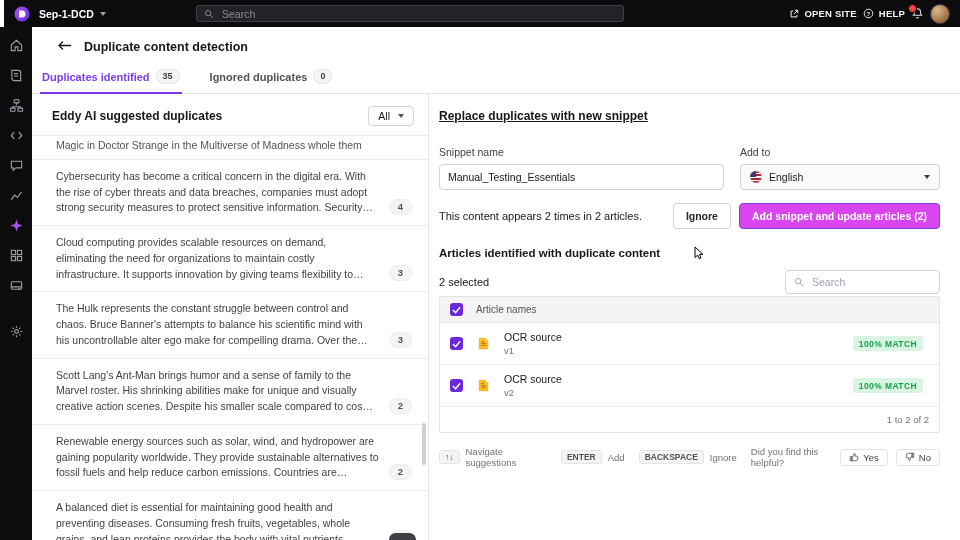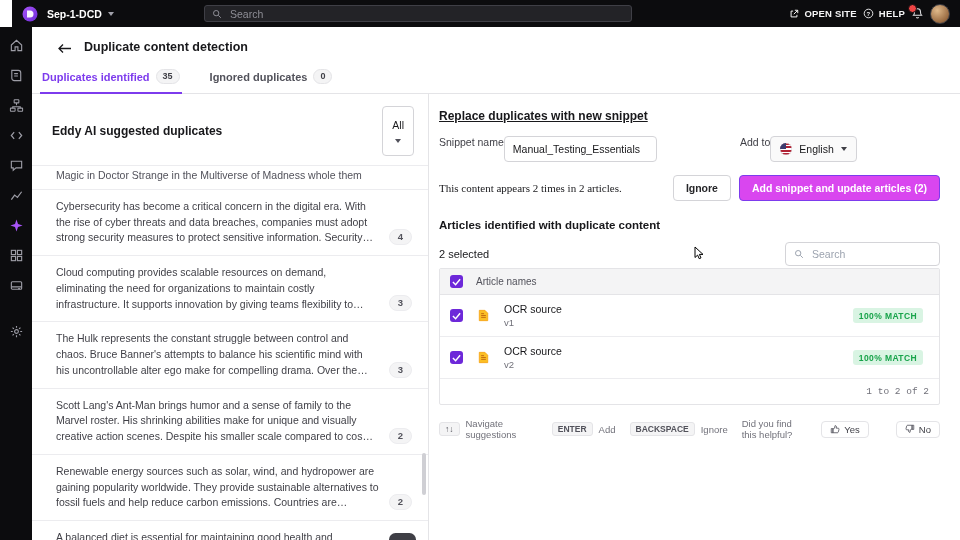--- a/index.html
+++ b/index.html
@@ -1,20 +1,20 @@
 <!DOCTYPE html>
 <html><head>
 <meta charset="utf-8">
 <style>
   html,body{margin:0;padding:0;background:#e8e8e8;}
   .app{position:relative;width:960px;height:540px;overflow:hidden;background:#fff;
        font-family:"Liberation Sans",sans-serif;color:#18181b;}
 
   
-  .topbar{position:absolute;top:0;left:12px;right:0;height:27px;background:#0c0c0e;
+  .topbar{position:absolute;top:0;left:4px;right:0;height:27px;background:#0c0c0e;
           display:flex;align-items:center;padding:0 10px;box-sizing:border-box;z-index:30;}
   .logo{width:16px;height:16px;margin-right:9px;flex:none;}
   .project{display:flex;align-items:center;gap:6px;color:#fff;font-size:10.5px;font-weight:700;cursor:pointer;}
   .tri{width:0;height:0;border-left:3.5px solid transparent;border-right:3.5px solid transparent;border-top:4px solid #a1a1aa;}
   .top-search{position:absolute;left:192px;top:5px;width:428px;height:17px;background:#232327;
               border:1px solid #3f3f46;border-radius:3px;display:flex;align-items:center;gap:6px;
               padding:0 7px;box-sizing:border-box;color:#8e8e96;}
   .top-search input{background:transparent;border:0;outline:0;color:#d4d4d8;font-size:10.5px;width:100%;font-family:inherit;}
   .top-search input::placeholder{color:#8e8e96;}
   .top-right{margin-left:auto;display:flex;align-items:center;gap:6px;color:#f4f4f5;}
@@ -27,71 +27,71 @@
   
   .sidebar{position:absolute;top:27px;left:0;bottom:0;width:32px;background:#0c0c0e;z-index:20;
            display:flex;flex-direction:column;align-items:center;padding-top:11px;gap:15px;box-sizing:border-box;}
   .side-icon{width:15px;height:15px;color:#9d9da6;display:flex;cursor:pointer;}
   .side-icon svg{width:100%;height:100%;}
   .side-icon.active{color:#a855f7;}
   .side-icon.push{margin-top:16px;}
 
   
   .main{position:absolute;top:27px;left:32px;right:0;bottom:0;display:flex;flex-direction:column;background:#fff;}
-  .page-head{display:flex;align-items:flex-end;gap:12px;padding:13px 24px 9px 26px;}
+  .page-head{display:flex;align-items:flex-start;gap:12px;padding:13px 24px 9px 26px;}
   .back{display:flex;cursor:pointer;}
   .page-title{font-size:12.5px;font-weight:700;margin:0;}
 
   .tabs{display:flex;gap:26px;padding:0 8px;border-bottom:1px solid #e4e4e7;}
   .tab{display:flex;align-items:center;gap:6px;padding:6px 2px 8px;font-size:11px;font-weight:700;
        color:#52525b;cursor:pointer;border-bottom:2px solid transparent;margin-bottom:-1px;}
   .tab.active{color:#7d3bed;border-bottom-color:#7d3bed;}
   .pill{background:#f4f4f5;border:1px solid #e4e4e7;color:#3f3f46;font-size:9px;font-weight:700;
         border-radius:999px;padding:0 6px;line-height:13px;}
 
   .content{flex:1;display:flex;min-height:0;}
 
   
   .left-panel{width:396px;flex:none;border-right:1px solid #e4e4e7;display:flex;flex-direction:column;min-height:0;}
   .lp-head{display:flex;align-items:center;justify-content:space-between;padding:12px 14px 9px 20px;}
   .lp-title{font-size:12px;font-weight:700;margin:0;}
   .filter{display:flex;align-items:center;gap:8px;border:1px solid #d4d4d8;border-radius:4px;
-          padding:12px 9px;font-size:10.5px;cursor:pointer;background:#fff;flex-direction:column;}
+          padding:3px 9px;font-size:10.5px;cursor:pointer;background:#fff;}
   .filter .tri{border-top-color:#52525b;}
 
   .dup-list{flex:1;min-height:0;overflow:hidden;position:relative;border-top:1px solid #ececef;}
   .dup-item{display:flex;align-items:flex-end;gap:10px;padding:9px 16px 9px 24px;border-bottom:1px solid #ececef;cursor:pointer;}
   .dup-text{flex:1;font-size:10.5px;line-height:1.5;color:#3f3f46;
             display:-webkit-box;-webkit-line-clamp:3;-webkit-box-orient:vertical;overflow:hidden;}
   .count-badge{flex:none;background:#f4f4f5;border:1px solid #ececef;color:#52525b;font-size:9.5px;font-weight:600;
                border-radius:999px;padding:0 8px;line-height:14px;margin-bottom:1px;}
   .dup-item.cut{padding:2px 16px 5px 24px;}
   .dup-item.cut .dup-text{-webkit-line-clamp:1;color:#52525b;}
   .scroll-thumb{position:absolute;right:2px;top:287px;width:4px;height:42px;border-radius:2px;background:#cfcfd4;cursor:pointer;}
   .clipped-badge{position:absolute;right:12px;bottom:-6px;width:27px;height:13px;border-radius:7px;background:#3f3f46;}
 
   
   .right-panel{flex:1;min-width:0;display:flex;flex-direction:column;padding:15px 20px 0 10px;box-sizing:border-box;}
   .rp-title{font-size:12px;font-weight:700;margin:0 0 13px;text-decoration:underline;}
   .form-row{display:flex;gap:16px;}
-  .field{display:flex;}
+  .field{display:flex;flex-direction:column;gap:6px;margin-top:10px;}
   .field.grow{flex:1;min-width:0;}
   .field.lang{width:200px;flex:none;}
   .flabel{font-size:10.5px;color:#3f3f46;}
   .text-input{height:26px;border:1px solid #d4d4d8;border-radius:4px;padding:0 8px;font-size:10.5px;
               color:#18181b;outline:none;font-family:inherit;background:#fff;box-sizing:border-box;}
   .select{height:26px;background:#fafafa;border:1px solid #d4d4d8;border-radius:4px;display:flex;
           align-items:center;gap:7px;padding:0 9px;font-size:10.5px;cursor:pointer;box-sizing:border-box;}
   .select .tri{margin-left:auto;border-top-color:#3f3f46;}
   .flag{width:12px;height:12px;border-radius:50%;overflow:hidden;position:relative;flex:none;
         background:repeating-linear-gradient(180deg,#b22234 0 1.8px,#fff 1.8px 3.4px);box-shadow:inset 0 0 0 .5px #d4d4d8;}
   .flag::after{content:"";position:absolute;left:0;top:0;width:6px;height:6px;background:#3c3b6e;}
 
   .summary-row{display:flex;align-items:center;margin-top:13px;gap:10px;}
-  .summary-text{font-size:11px;font-family:Liberation Serif, serif;}
+  .summary-text{font-size:11px;}
   .btns{margin-left:auto;display:flex;gap:8px;}
   .btn{height:26px;border-radius:4px;font-size:10.5px;font-weight:700;padding:0 12px;display:flex;
        align-items:center;cursor:pointer;font-family:inherit;}
   .btn.ghost{background:#fff;border:1px solid #d4d4d8;color:#27272a;}
   .btn.primary{background:#d946ef;border:1px solid #7d3bed;color:#fff;}
 
   .articles-title{font-size:11.5px;font-weight:700;margin:18px 0 0;}
   .select-row{display:flex;align-items:center;margin-top:11px;}
   .sel-count{font-size:11px;}
   .search-box{margin-left:auto;width:155px;height:24px;border:1px solid #d4d4d8;border-radius:4px;
@@ -105,30 +105,30 @@
   .t-row{display:flex;align-items:center;gap:13px;height:41px;padding:0 10px;border-bottom:1px solid #ececef;cursor:pointer;}
   .t-row:last-of-type{border-bottom:1px solid #e4e4e7;}
   .cb{width:13px;height:13px;border-radius:3px;background:#6d28d9;display:flex;align-items:center;
       justify-content:center;flex:none;cursor:pointer;}
   .doc-icon{flex:none;display:flex;}
   .a-stack{display:flex;flex-direction:column;justify-content:center;}
   .a-name{font-size:10.5px;color:#18181b;}
   .a-ver{font-size:9.5px;color:#71717a;margin-top:2px;}
   .match-badge{margin-left:auto;margin-right:6px;background:#d9f4e3;color:#17a34a;font-size:8.5px;font-weight:700;
                letter-spacing:.4px;border-radius:3px;padding:2.5px 6px;}
-  .t-pag{display:flex;justify-content:flex-end;padding:7px 10px;font-size:9.5px;color:#71717a;font-family:Liberation Mono, monospace;}
+  .t-pag{display:flex;justify-content:flex-end;padding:7px 10px;font-size:9.5px;color:#71717a;}
 
   .hints{display:flex;align-items:center;gap:6px;margin-top:13px;font-size:9.5px;color:#71717a;}
   .kbd{border:1px solid #e4e4e7;background:#f4f4f5;border-radius:3px;padding:1px 5px;font-size:8.5px;
        font-weight:700;color:#52525b;}
   .hint-label{margin-right:8px;}
   .feedback{margin-left:auto;display:flex;align-items:center;gap:8px;}
   .fb-q{font-size:9.5px;color:#71717a;}
   .fb-btn{display:flex;align-items:center;gap:4px;border:1px solid #e4e4e7;border-radius:4px;
-          padding:2px 8px;font-size:9.5px;color:#3f3f46;background:#fff;cursor:pointer;margin-left:19px;}
+          padding:2px 8px;font-size:9.5px;color:#3f3f46;background:#fff;cursor:pointer;}
 
   .cursor{position:absolute;left:694px;top:246px;z-index:50;pointer-events:none;}
 </style>
 </head>
 <body>
 
 <div class="app">
 
   <div class="topbar">
     <span class="logo">

